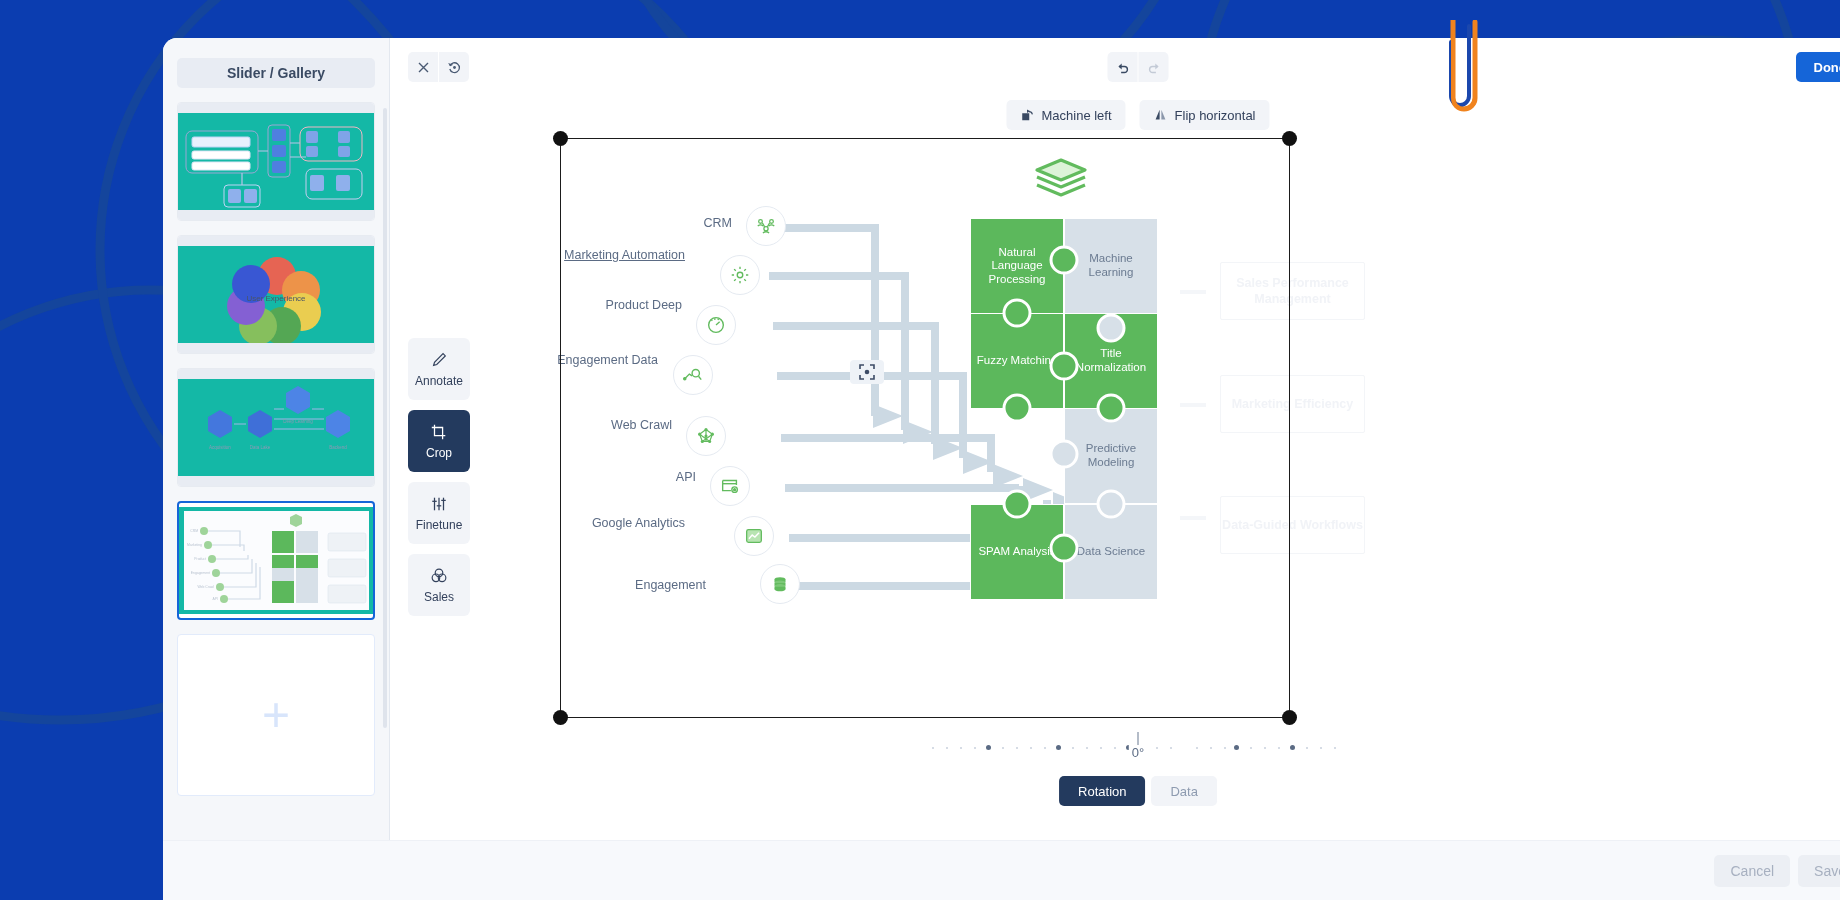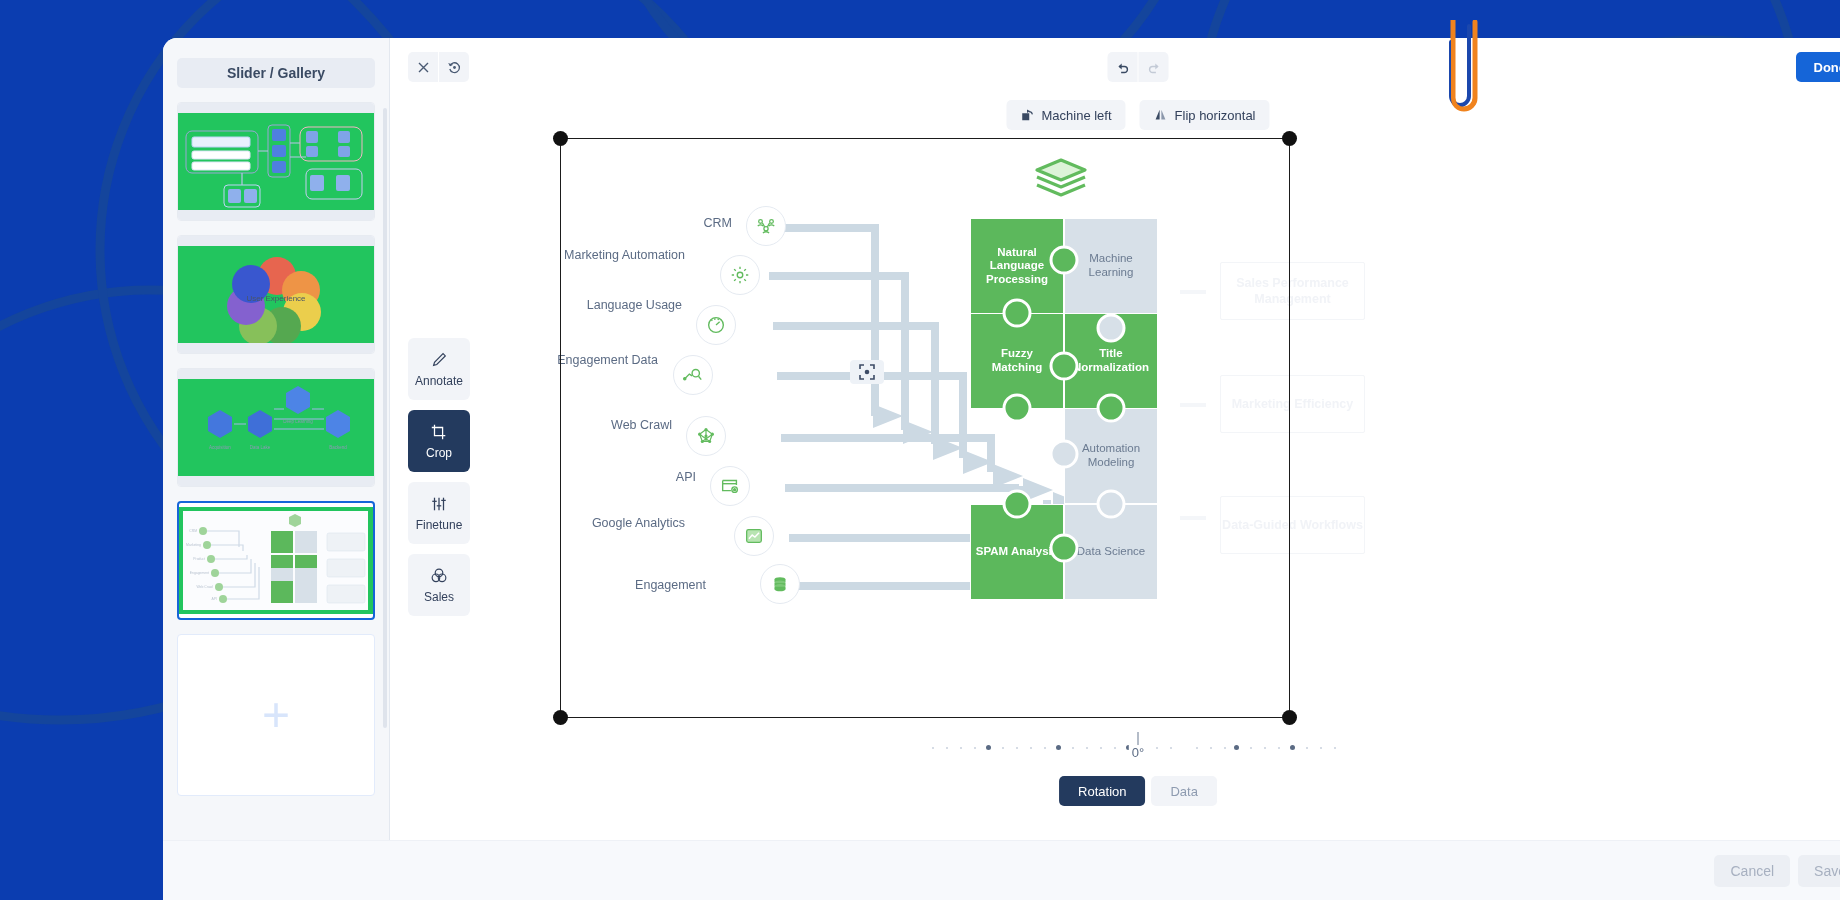--- a/index.html
+++ b/index.html
@@ -47,21 +47,21 @@
   .thumb {
     background: #ffffff;
     border: 1px solid #e7ebf1;
     border-radius: 4px;
     height: 119px; margin-bottom: 14px;
     position: relative; overflow: hidden;
   }
   .thumb.selected { border: 2px solid #1565d8; }
   .thumb .band { position: absolute; left:0; right:0; height: 10px; background:#e8ecf3; }
   .thumb .band.t { top: 0; } .thumb .band.b { bottom: 0; }
-  .thumb-inner { position: absolute; left:0; right:0; top:10px; bottom:10px; background:#22c55e; }
+  .thumb-inner { position: absolute; left:0; right:0; top:10px; bottom:10px; background:#14b8a6;text-align:center; }
   .thumb.add {
     display:flex; align-items:center; justify-content:center;
     border:1px solid #e2ebfb; height:162px;
   }
   .plus { color:#d8e5fb; font-size:48px; line-height:1; font-weight:300; }
   .gal-scroll {
     position:absolute; right:2px; top:70px; width:4px; height:620px;
     background:#dfe4ec; border-radius:2px;
   }
   
@@ -125,21 +125,21 @@
     background:#fff; border:1px solid #e5eaf1;
     display:flex; align-items:center; justify-content:center;
   }
   .puzzle { position:absolute; left: 410px; top: 80px; width: 188px; height: 382px; }
   .pz {
     position:absolute; width: 94px; height: 95.5px;
     display:flex; align-items:center; justify-content:center; text-align:center;
     font-size: 11.5px; line-height: 13.5px; padding: 4px;
     border: 1.5px solid #ffffff;
   }
-  .pz.green { background:#5cb85c; color:#ffffff;font-weight:bold; }
+  .pz.green { background:#5cb85c; color:#ffffff; }
   .pz.grey  { background:#d7e0e8; color:#6b7b91; }
   .out-box {
     position:absolute; width: 145px; height: 58px;
     border: 1px solid #f3f5f8; border-radius: 2px;
     display:flex; align-items:center; justify-content:center; text-align:center;
     font-size: 12.5px; line-height:16px; font-weight:bold; color: #f1f3f7;
   }
   .out-dash { position:absolute; width: 26px; height: 4px; background:#f4f6f9; }
   .stack-logo { position:absolute; left: 470px; top: 18px; }
   .focus-icon {
@@ -500,31 +500,31 @@
                   <circle cx="12" cy="15" r="2.3"></circle>
                 <path d="M3 12 q3-2.5 6 0"></path>
                   <path d="M15 12 q3-2.5 6 0"></path>
                   <path d="M8.6 19.6 q3.4-2.6 6.8 0"></path>
                 <path d="M8 8.5 L10.5 13"></path>
                   <path d="M16 8.5 L13.5 13"></path>
               </g>
             </svg>
           </div>
 
-          <div class="src-label" style="left:-5px; top:110px;">Marketing Automation</div>
+          <div class="src-label" style="left:-5px; top:110px;text-decoration:underline;">Marketing Automation</div>
           <div class="src-node" style="left:160px; top:117px;">
             <svg width="22" height="22" viewBox="0 0 24 24">
               <g stroke="#62bb5e" stroke-width="1.5" fill="none">
                 <circle cx="12" cy="12" r="3"></circle>
                 <path d="M12 3 v2.5 M12 18.5 V21 M3 12 h2.5 M18.5 12 H21 M5.6 5.6 l1.8 1.8 M16.6 16.6 l1.8 1.8 M18.4 5.6 l-1.8 1.8 M7.4 16.6 l-1.8 1.8"></path>
               </g>
             </svg>
           </div>
 
-          <div class="src-label" style="left:-8px; top:160px;">Language Usage</div>
+          <div class="src-label" style="left:-8px; top:160px;">Product Deep</div>
           <div class="src-node" style="left:136px; top:167px;">
             <svg width="22" height="22" viewBox="0 0 24 24">
               <g stroke="#62bb5e" stroke-width="1.5" fill="none">
                 <circle cx="12" cy="12" r="8"></circle>
                   <path d="M12 12 L16 8.5"></path>
                 <path d="M7 7.5 A7 7 0 0 1 17 7.5" stroke-dasharray="1.5 2"></path>
               </g>
             </svg>
           </div>
 
@@ -591,21 +591,21 @@
                 <ellipse cx="12" cy="17.6" rx="6" ry="2.4" fill="#62bb5e"></ellipse>
               </g>
             </svg>
           </div>
 
           <div class="puzzle">
             <div class="pz green" style="left:0px;   top:0px;">Natural Language Processing</div>
             <div class="pz grey" style="left:94px;  top:0px;">Machine Learning</div>
             <div class="pz green" style="left:0px;   top:95px;">Fuzzy Matching</div>
             <div class="pz green" style="left:94px;  top:95px;">Title Normalization</div>
-            <div class="pz grey" style="left:94px;  top:190px;">Automation Modeling</div>
+            <div class="pz grey" style="left:94px;  top:190px;">Predictive Modeling</div>
             <div class="pz green" style="left:0px;   top:286px;">SPAM Analysis</div>
             <div class="pz grey" style="left:94px;  top:286px;">Data Science</div>
 
             <svg width="188" height="382" viewBox="0 0 188 382" style="position:absolute;left:0;top:0;pointer-events:none">
               <circle cx="94" cy="42" r="13" fill="#5cb85c" stroke="#fff" stroke-width="3"></circle>
               <circle cx="47" cy="95" r="13" fill="#5cb85c" stroke="#fff" stroke-width="3"></circle>
               <circle cx="141" cy="110" r="13" fill="#d7e0e8" stroke="#fff" stroke-width="3"></circle>
               <circle cx="94" cy="148" r="13" fill="#5cb85c" stroke="#fff" stroke-width="3"></circle>
               <circle cx="47" cy="190" r="13" fill="#5cb85c" stroke="#fff" stroke-width="3"></circle>
               <circle cx="141" cy="190" r="13" fill="#5cb85c" stroke="#fff" stroke-width="3"></circle>

